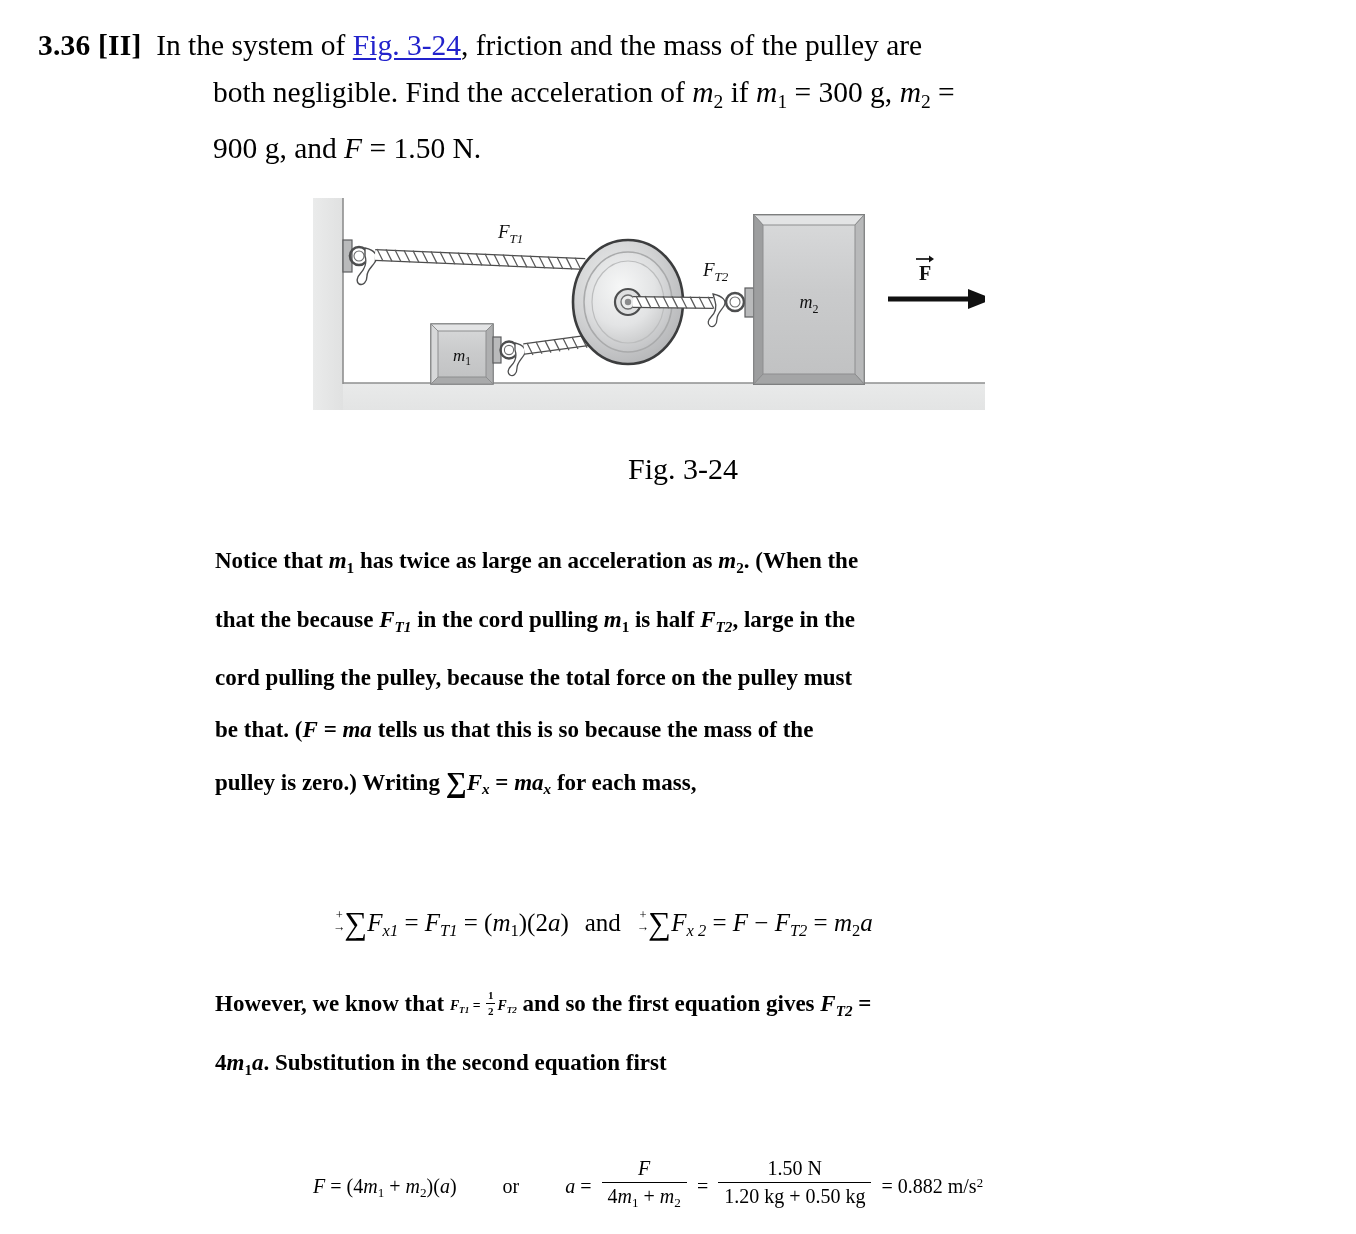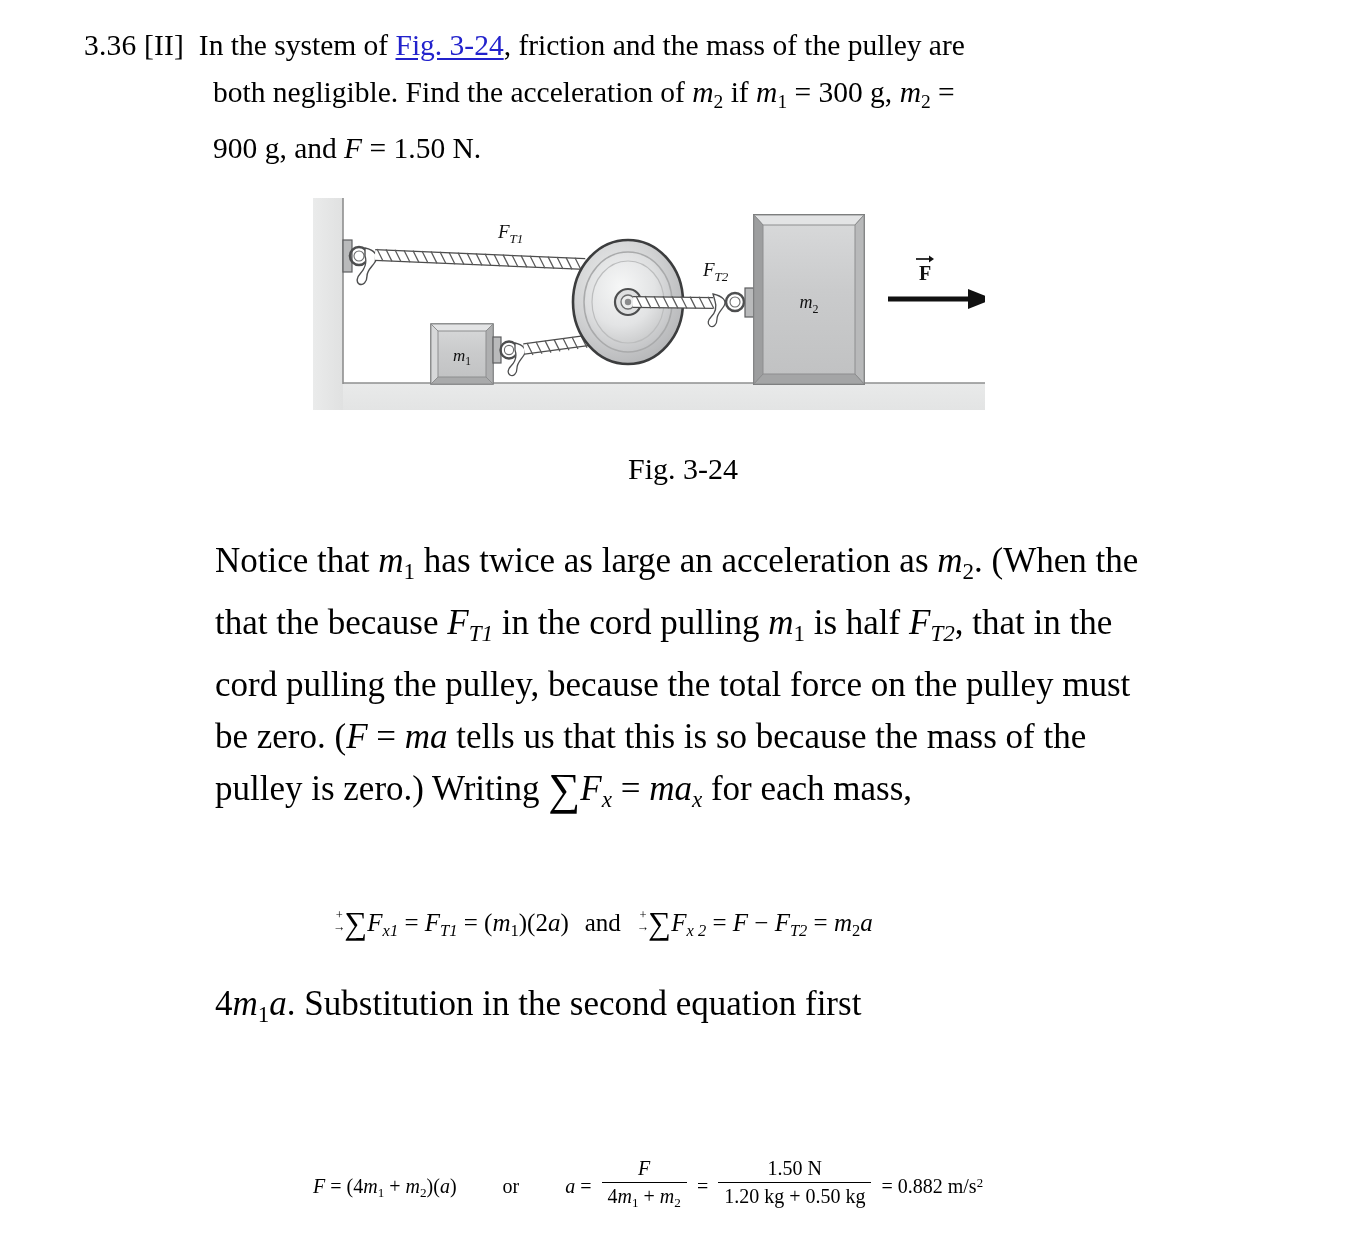--- a/index.html
+++ b/index.html
@@ -22,23 +22,22 @@
     left: 38px;
     top: 22px;
     width: 1230px;
   }
   .problem-line {
     font-size: 29.5px;
     line-height: 47px;
     white-space: nowrap;
   }
   .problem-number {
-    font-weight: normal;
+    font-weight: bold;
     letter-spacing: 0.2px;
-    margin-left: 46px;
   }
   .problem-line.indented {
     padding-left: 175px;
   }
   .fig-link {
     color: #2222cc;
     text-decoration: underline;
     text-underline-offset: 3px;
   }
   .it { font-style: italic; }
@@ -79,23 +78,24 @@
     box-sizing: border-box;
   }
 
   
   .para {
     position: absolute;
     left: 215px;
     width: 1060px;
   }
   .para .pline {
-    font-size: 35px;
+    font-size: 23px;
     line-height: 52px;
     white-space: nowrap;
+    font-weight: bold;
   }
   #para-notice { top: 535px; }
   #para-however { top: 978px; }
 
   
   .eqline {
     position: absolute;
     font-size: 25px;
     white-space: nowrap;
   }
@@ -307,36 +307,39 @@
   </svg>
 </div>
 
 <div class="figure-caption">Fig. 3-24</div>
 
 <div class="para" id="para-notice">
   <div class="pline">
     <span>Notice that </span><span class="it">m</span><sub class="n">1</sub><span> has twice as large an acceleration as </span><span class="it">m</span><sub class="n">2</sub><span>. (When the</span>
   </div>
   <div class="pline">
-    <span>that the because </span><span class="it">F</span><sub class="v">T1</sub><span> in the cord pulling </span><span class="it">m</span><sub class="n">1</sub><span> is half </span><span class="it">F</span><sub class="v">T2</sub><span>, that in the</span>
+    <span>that the because </span><span class="it">F</span><sub class="v">T1</sub><span> in the cord pulling </span><span class="it">m</span><sub class="n">1</sub><span> is half </span><span class="it">F</span><sub class="v">T2</sub><span>, large in the</span>
   </div>
   <div class="pline">cord pulling the pulley, because the total force on the pulley must</div>
   <div class="pline">
-    <span>be zero. (</span><span class="it">F</span><span> = </span><span class="it">ma</span><span> tells us that this is so because the mass of the</span>
+    <span>be that. (</span><span class="it">F</span><span> = </span><span class="it">ma</span><span> tells us that this is so because the mass of the</span>
   </div>
   <div class="pline">
     <span>pulley is zero.) Writing </span><span class="sum-sym">∑</span><span class="it">F</span><sub class="v">x</sub><span> = </span><span class="it">ma</span><sub class="v">x</sub><span> for each mass,</span>
   </div>
 </div>
 
 <div class="eqline" id="eq-sum">
   <span class="pm-arrow"><span>+</span><span>→</span></span><span class="sum-sym">∑</span><span class="it">F</span><sub class="v">x1</sub><span> = </span><span class="it">F</span><sub class="v">T1</sub><span> = (</span><span class="it">m</span><sub class="n">1</sub><span>)(2</span><span class="it">a</span><span>)</span><span class="gap-and"></span><span>and</span><span class="gap-and"></span><span class="pm-arrow"><span>+</span><span>→</span></span><span class="sum-sym">∑</span><span class="it">F</span><sub class="v">x 2</sub><span> = </span><span class="it">F</span><span> − </span><span class="it">F</span><sub class="v">T2</sub><span> = </span><span class="it">m</span><sub class="n">2</sub><span class="it">a</span>
 </div>
 
 <div class="para" id="para-however">
   <div class="pline">
+    <span>However, we know that </span><span class="small-inline"><span class="it">F</span><sub class="v">T1</sub><span> = </span><span class="frac tiny"><span class="num">1</span><span class="den">2</span></span><span class="it">F</span><sub class="v">T2</sub></span><span> and so the first equation gives </span><span class="it">F</span><sub class="v">T2</sub><span> =</span>
+  </div>
+  <div class="pline">
     <span>4</span><span class="it">m</span><sub class="n">1</sub><span class="it">a</span><span>. Substitution in the second equation first</span>
   </div>
 </div>
 
 <div class="eqline" id="eq-final">
   <span class="it">F</span><span> = (4</span><span class="it">m</span><sub class="n">1</sub><span> + </span><span class="it">m</span><sub class="n">2</sub><span>)(</span><span class="it">a</span><span>)</span><span class="gap-or"></span><span>or</span><span class="gap-or"></span><span class="it">a</span><span> = </span><span class="frac"><span class="num it">F</span><span class="den"><span>4</span><span class="it">m</span><sub class="n">1</sub><span> + </span><span class="it">m</span><sub class="n">2</sub></span></span><span> = </span><span class="frac"><span class="num">1.50 N</span><span class="den">1.20 kg + 0.50 kg</span></span><span> = </span><span>0.882 m/s</span><sup class="n">2</sup>
 </div>
 
 </body></html>

